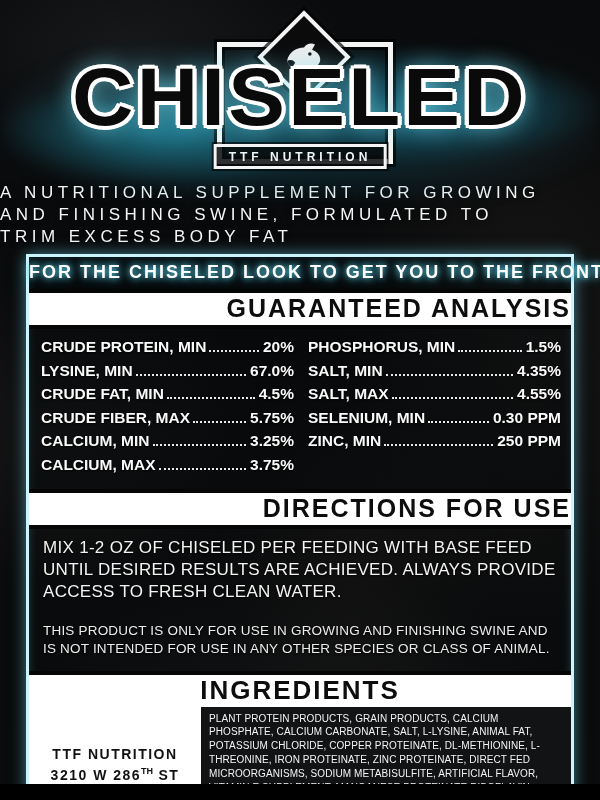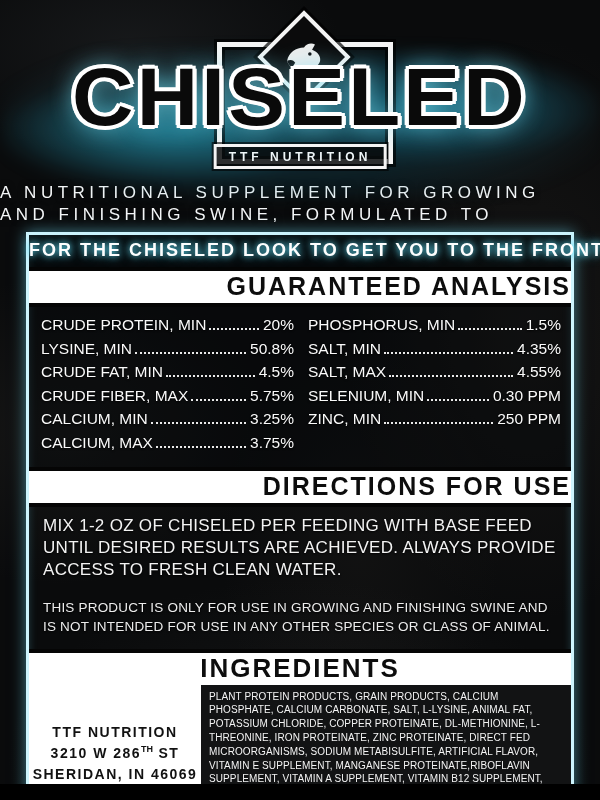--- a/index.html
+++ b/index.html
@@ -65,21 +65,21 @@
   }
   .white-banner{
     background:#fff;border-top:4px solid #050505;border-bottom:4px solid #050505;
     text-align:right;color:#0d0d0d;font-weight:bold;font-size:25px;
     letter-spacing:2px;padding:1px 0 2px;transform-origin:center;
   }
   .analysis{display:flex;padding:9px 10px 10px 12px;background:rgba(6,7,9,.40);}
   .ga-col{width:50%;}
   .ga-col.left{padding-right:14px;}
   .ga-row{display:flex;align-items:baseline;color:#fafafa;font-size:15.5px;
-    height:23.5px;text-shadow:0 1px 2px rgba(0,0,0,.9);white-space:nowrap;}
+    height:23.5px;text-shadow:0 1px 2px rgba(0,0,0,.9);white-space:nowrap;font-weight:bold;}
   .ga-leader{flex:1;border-bottom:2px dotted #e9e9e9;margin:0 4px 4px 3px;min-width:10px;}
   .directions-text{padding:8px 14px 6px;color:#f3f3f3;font-size:17px;line-height:1.3;
     letter-spacing:.3px;text-shadow:0 1px 2px rgba(0,0,0,.9);}
   .disclaimer{padding:12px 14px 12px;color:#ececec;font-size:13.5px;line-height:1.4;
     letter-spacing:.2px;text-shadow:0 1px 2px rgba(0,0,0,.9);}
   .ingredients-section{background:#fff;border-top:4px solid #050505;padding:1px 0 8px;}
   .ingredients-title{text-align:center;color:#0d0d0d;font-weight:bold;font-size:26px;
     letter-spacing:2px;line-height:1.05;padding-top:1px;}
   .ingredients-body{display:flex;margin-top:2px;}
   .mfg{width:172px;flex:0 0 172px;text-align:center;color:#111;font-size:14px;
@@ -103,39 +103,40 @@
         <path d="M7 35 C12 33 16 34 18 38 L14 44 C10 42 8 39 7 35 Z" fill="#0b0b0c"></path>
       </svg>
     </div>
     <div class="chiseled">CHISELED</div>
     <div class="ttf-box">TTF NUTRITION</div>
   </div>
 
   <div class="tagline">
     <span>A NUTRITIONAL SUPPLEMENT FOR GROWING</span>
     <span>AND FINISHING SWINE, FORMULATED TO</span>
+    <span>TRIM EXCESS BODY FAT</span>
   </div>
 
   <div class="content-frame">
 
     <div class="front-band">FOR THE CHISELED LOOK TO GET YOU TO THE FRONT</div>
 
     <div class="white-banner">GUARANTEED ANALYSIS</div>
 
     <div class="analysis">
       <div class="ga-col left">
         <div class="ga-row">
             <span>CRUDE PROTEIN, MIN</span>
             <span class="ga-leader"></span>
             <span>20%</span>
           </div>
         <div class="ga-row">
             <span>LYSINE, MIN</span>
             <span class="ga-leader"></span>
-            <span>50.8%</span>
+            <span>67.0%</span>
           </div>
         <div class="ga-row">
             <span>CRUDE FAT, MIN</span>
             <span class="ga-leader"></span>
             <span>4.5%</span>
           </div>
         <div class="ga-row">
             <span>CRUDE FIBER, MAX</span>
             <span class="ga-leader"></span>
             <span>5.75%</span>

